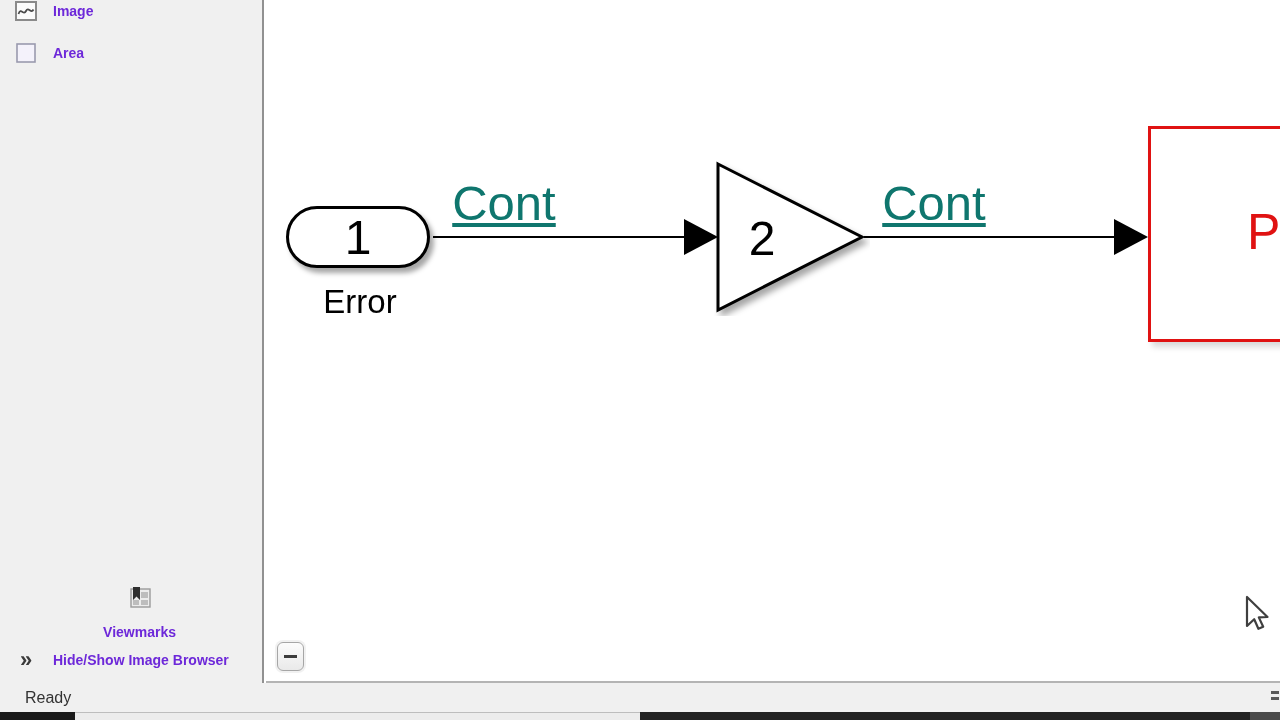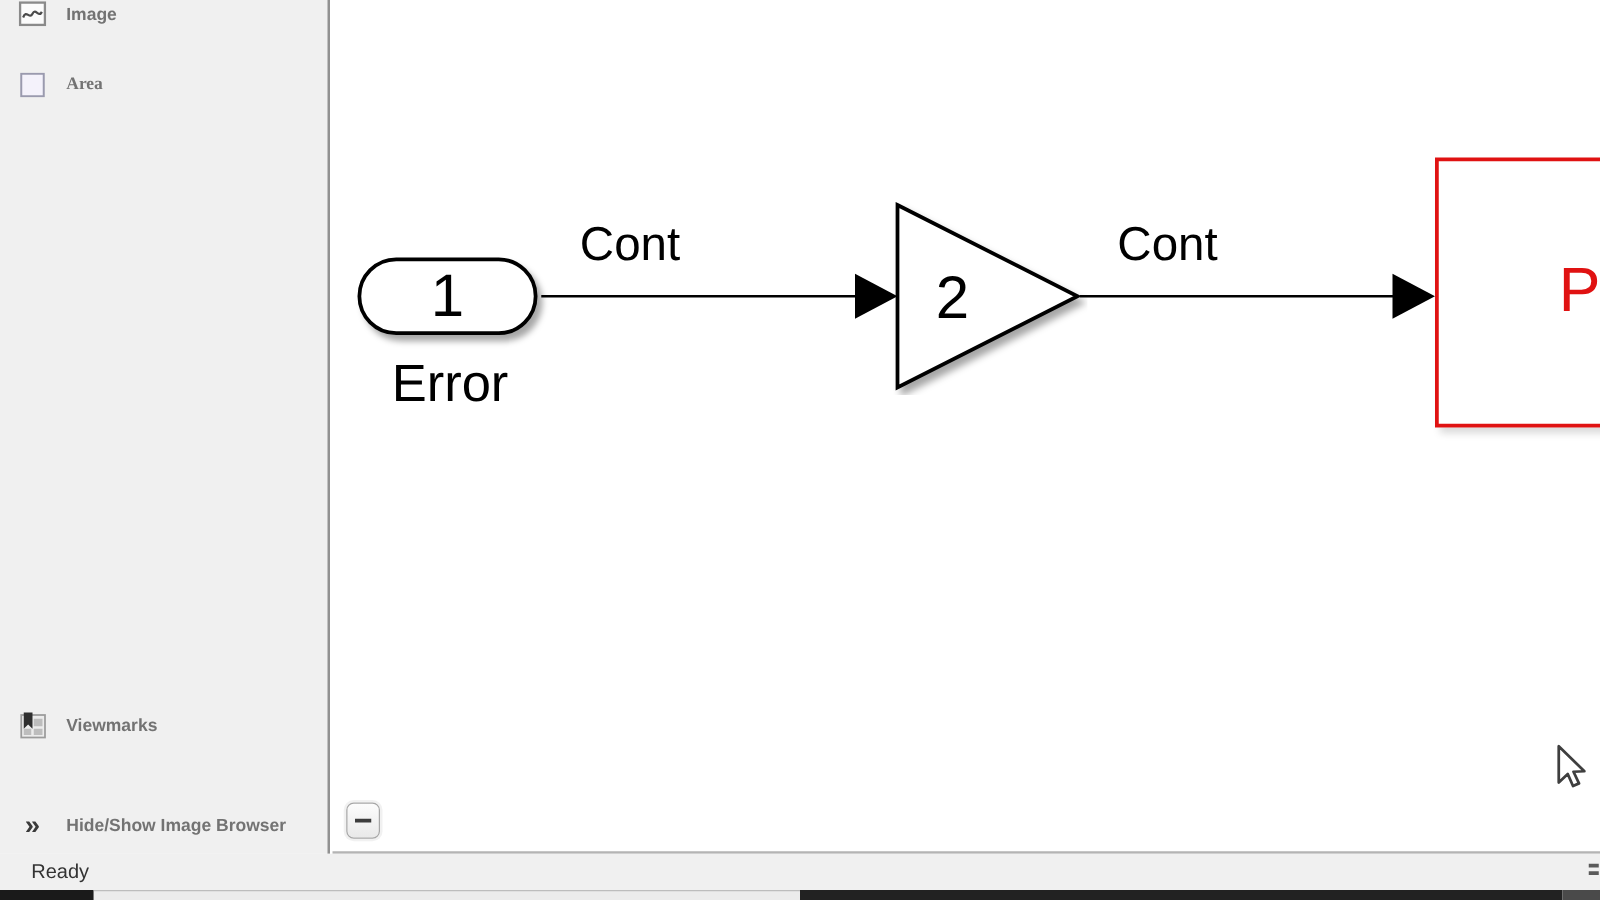--- a/index.html
+++ b/index.html
@@ -8,34 +8,34 @@
   .stage { position:absolute; top:0; left:0; width:1280px; height:720px; overflow:hidden; }
 
   
   .sidebar { position:absolute; left:0; top:0; width:264px; height:683px;
              background:#f0f0f0; border-right:2px solid #919191; }
   .side-row { position:absolute; left:0; width:264px; height:24px;
               display:flex; align-items:center; padding-left:15px; gap:16px;
               cursor:default; }
   .side-row .ic { width:22px; height:22px; flex:0 0 22px; display:flex;
                   align-items:center; justify-content:center; }
-  .side-row .lbl { font-size:14px; font-weight:600; color:#737373; white-space:nowrap; }
+  .side-row .lbl { font-size:14px; font-weight:600; color:#6d28d9; white-space:nowrap; }
   .chev { font-size:22px; font-weight:700; color:#3a3a3a; line-height:20px; }
 
   
   .canvas { position:absolute; left:266px; top:0; width:1014px; height:683px;
             background:#ffffff; border-bottom:2px solid #b4b4b4; overflow:hidden; }
 
   .inport { position:absolute; left:20px; top:206px; width:144px; height:62px;
             background:#fff; border:3px solid #000; border-radius:31px;
             box-shadow:4px 5px 5px rgba(0,0,0,0.35);
             display:flex; align-items:center; justify-content:center;
             font-size:48px; color:#000; }
-  .block-label { position:absolute; font-size:42px; color:#000; white-space:nowrap; }
-  .sig-label { position:absolute; font-size:38px; color:#000000; white-space:nowrap; }
+  .block-label { position:absolute; font-size:33px; color:#000; white-space:nowrap; }
+  .sig-label { position:absolute; font-size:49px; color:#0f766e; white-space:nowrap;text-decoration:underline; }
 
   .wire { position:absolute; height:2px; background:#000; }
   .arrowhead { position:absolute; width:0; height:0;
                border-top:18px solid transparent; border-bottom:18px solid transparent;
                border-left:34px solid #000; }
 
   .gain-wrap { position:absolute; left:448px; top:160px; width:156px; height:156px; }
   .gain-wrap svg polygon { filter:drop-shadow(4px 5px 3px rgba(0,0,0,0.35)); }
   .gain-num { position:absolute; left:452px; top:207px; width:88px; height:62px;
               display:flex; align-items:center; justify-content:center;
@@ -80,31 +80,31 @@
     <div class="side-row" style="top:-1px;">
       <span class="ic">
         <svg width="22" height="20" viewBox="0 0 22 20">
           <rect x="1" y="1" width="20" height="18" fill="#fbfbfb" stroke="#8a8a8a" stroke-width="2"></rect>
           <path d="M3.5 13 C6 6, 8.5 15, 11 10 S 16 13.5, 18.5 8.5" fill="none" stroke="#4a4a4a" stroke-width="1.8"></path>
         </svg>
       </span>
       <span class="lbl">Image</span>
     </div>
 
-    <div class="side-row" style="top:56px;font-family:Liberation Serif, serif;">
+    <div class="side-row" style="top:41px;">
       <span class="ic">
         <svg width="20" height="20" viewBox="0 0 20 20">
           <rect x="1" y="1" width="18" height="18" fill="#f4f2fb" stroke="#9a9aae" stroke-width="1.6"></rect>
         </svg>
       </span>
       <span class="lbl">Area</span>
     </div>
 
 
-    <div class="side-row" style="top:568px;">
+    <div class="side-row" style="top:586px;flex-direction:column;">
       <span class="ic">
         <svg width="22" height="23" viewBox="0 0 22 23">
           <rect x="2" y="3" width="19" height="18" fill="#ececec" stroke="#9b9b9b" stroke-width="1.4"></rect>
           <rect x="12" y="6" width="7" height="6" fill="#bdbdbd"></rect>
           <rect x="12" y="14" width="7" height="5" fill="#bdbdbd"></rect>
           <rect x="4" y="14" width="6" height="5" fill="#bdbdbd"></rect>
           <path d="M4 1 L11 1 L11 14 L7.5 10.5 L4 14 Z" fill="#2f2f2f"></path>
         </svg>
       </span>
       <span class="lbl">Viewmarks</span>

